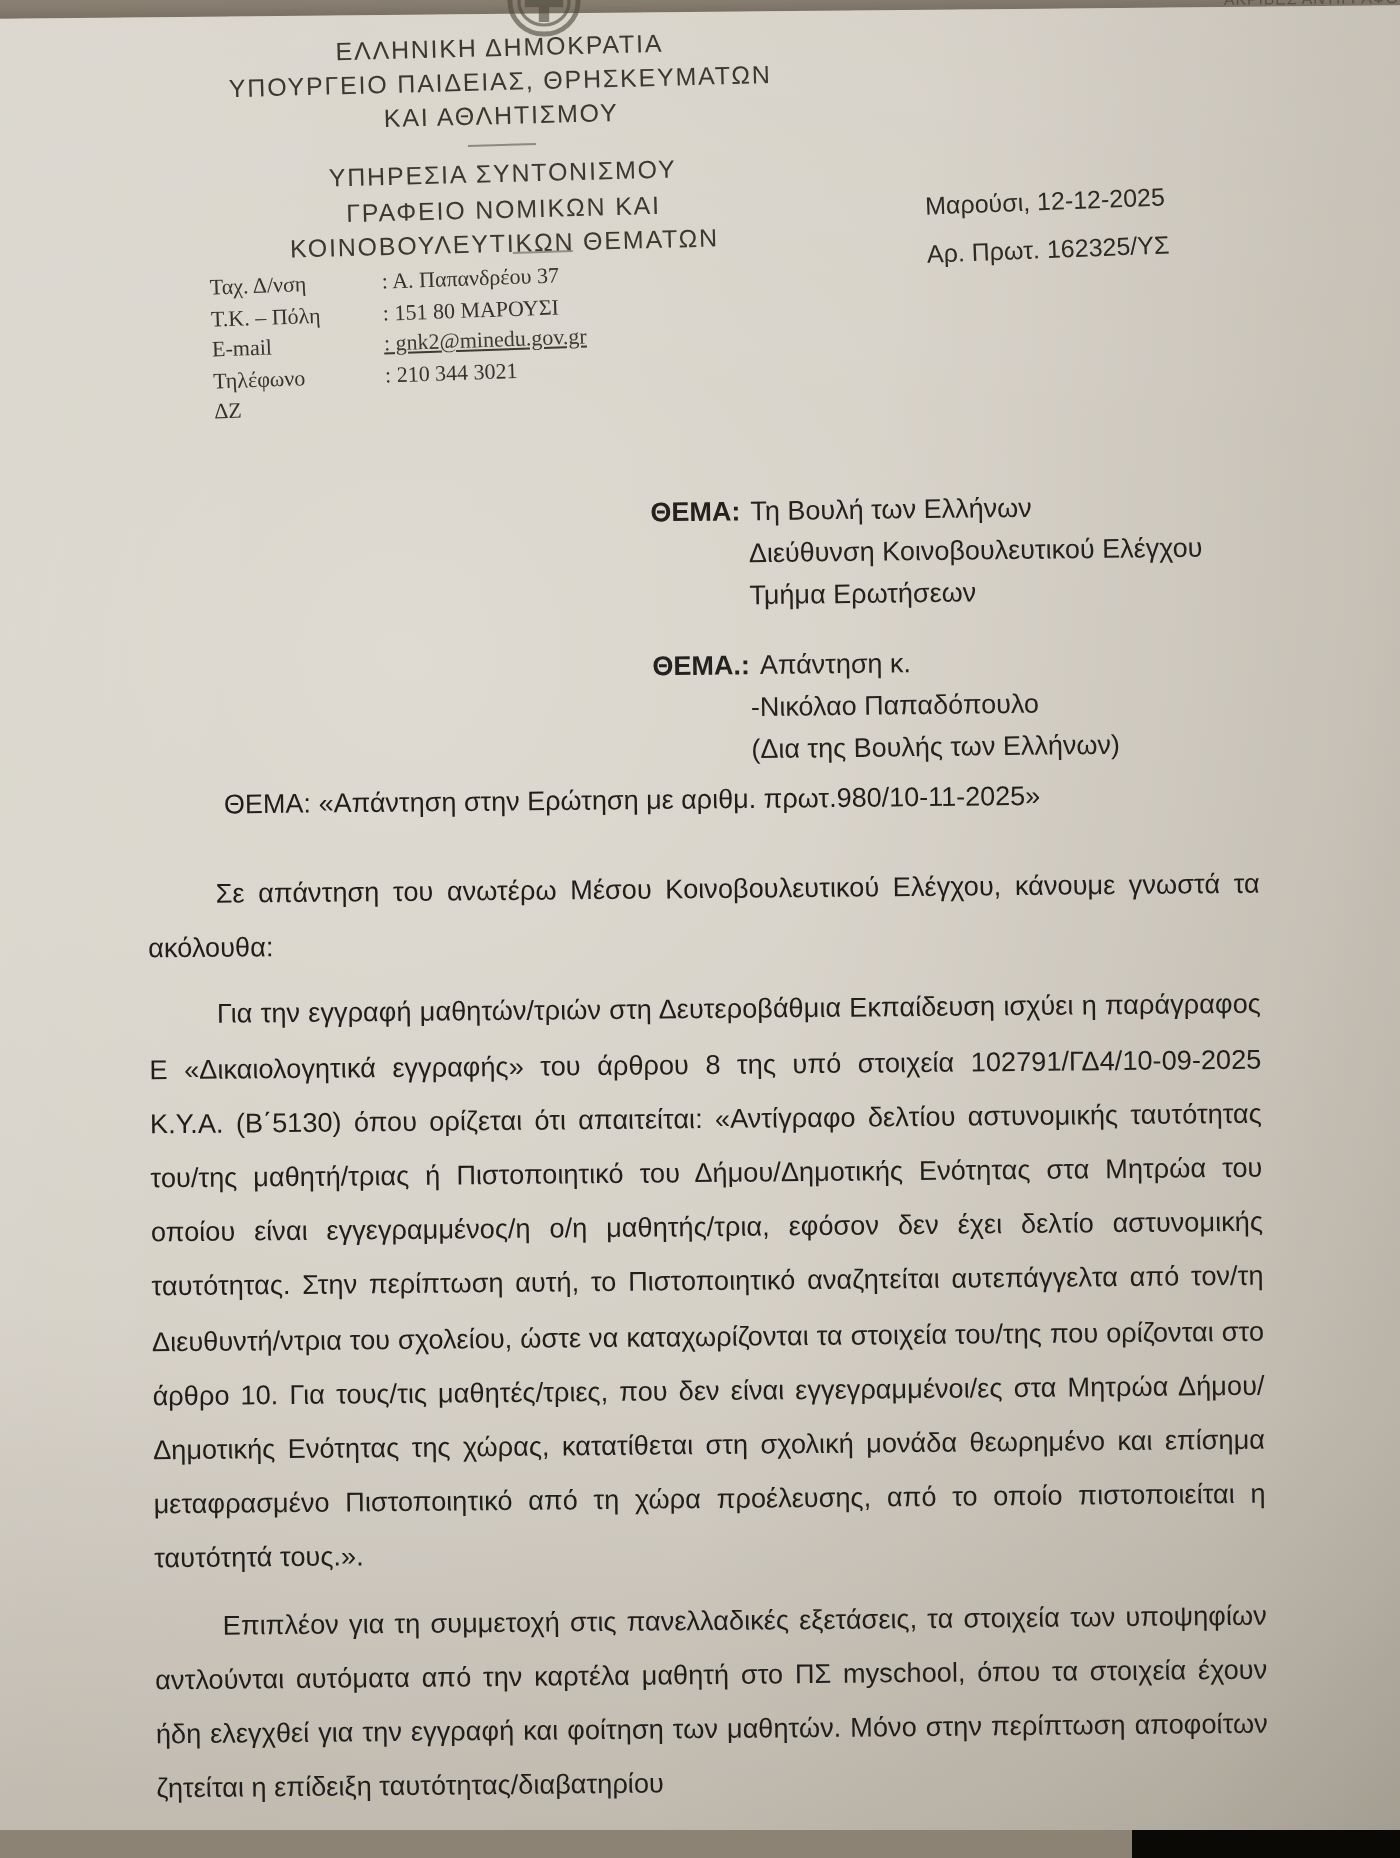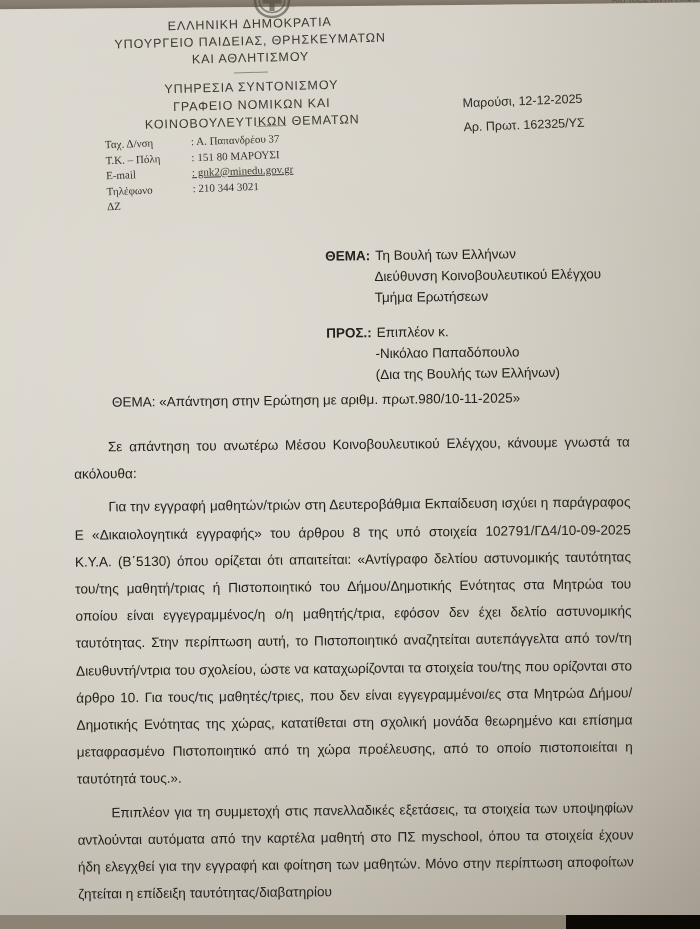--- a/index.html
+++ b/index.html
@@ -303,21 +303,21 @@
     <div class="recipients">
       <div class="rcp-group">
         <div class="rcp-head">
           <span>ΘΕΜΑ:</span><span class="rcp-first">Τη Βουλή των Ελλήνων</span>
         </div>
         <div class="rcp-line">Διεύθυνση Κοινοβουλευτικού Ελέγχου</div>
         <div class="rcp-line">Τμήμα Ερωτήσεων</div>
       </div>
       <div class="rcp-group">
         <div class="rcp-head">
-          <span>ΠΡΟΣ.:</span><span class="rcp-first">Επιπλέον κ.</span>
+          <span>ΘΕΜΑ.:</span><span class="rcp-first">Απάντηση κ.</span>
         </div>
         <div class="rcp-line">-Νικόλαο Παπαδόπουλο</div>
         <div class="rcp-line">(Δια της Βουλής των Ελλήνων)</div>
       </div>
     </div>
 
     <div class="subject">
       <b>ΘΕΜΑ:</b>
       <span>«Απάντηση στην Ερώτηση με αριθμ. πρωτ.980/10-11-2025»</span>
     </div>

